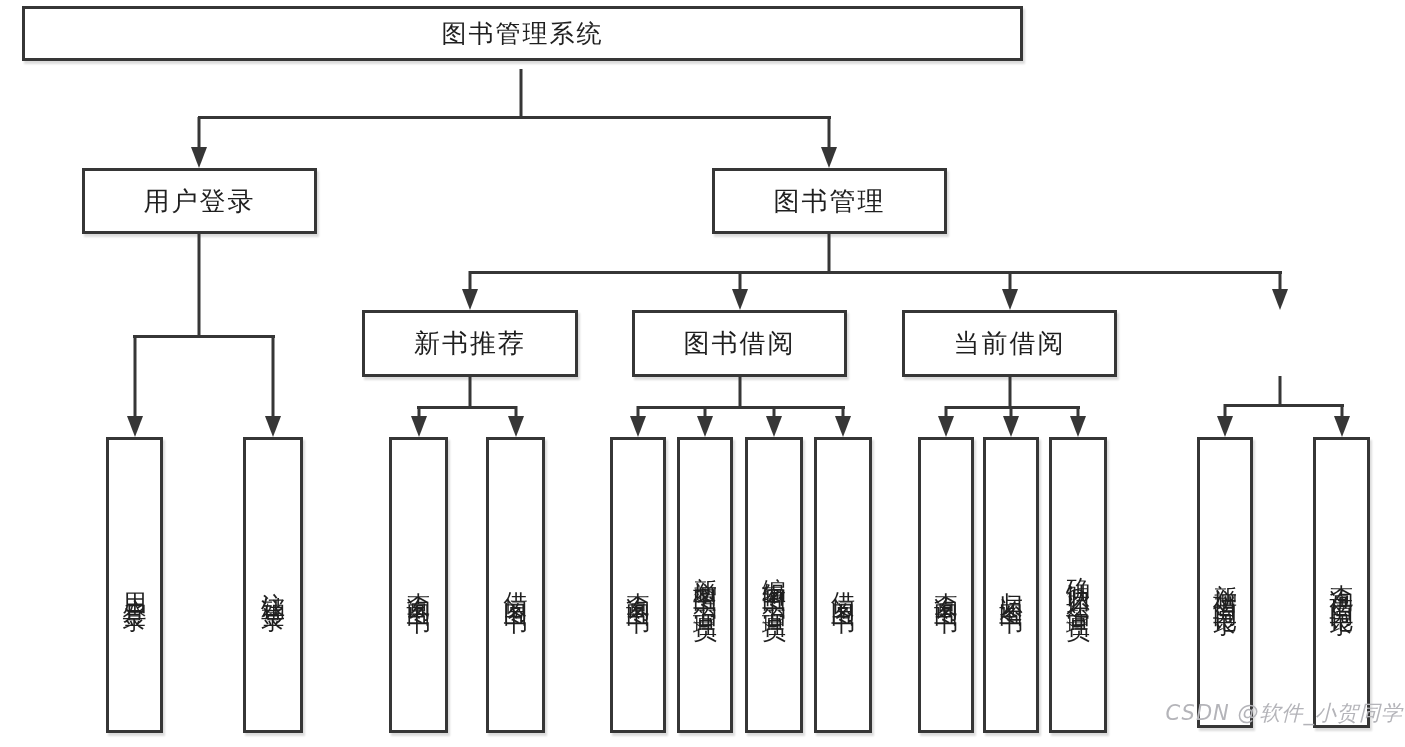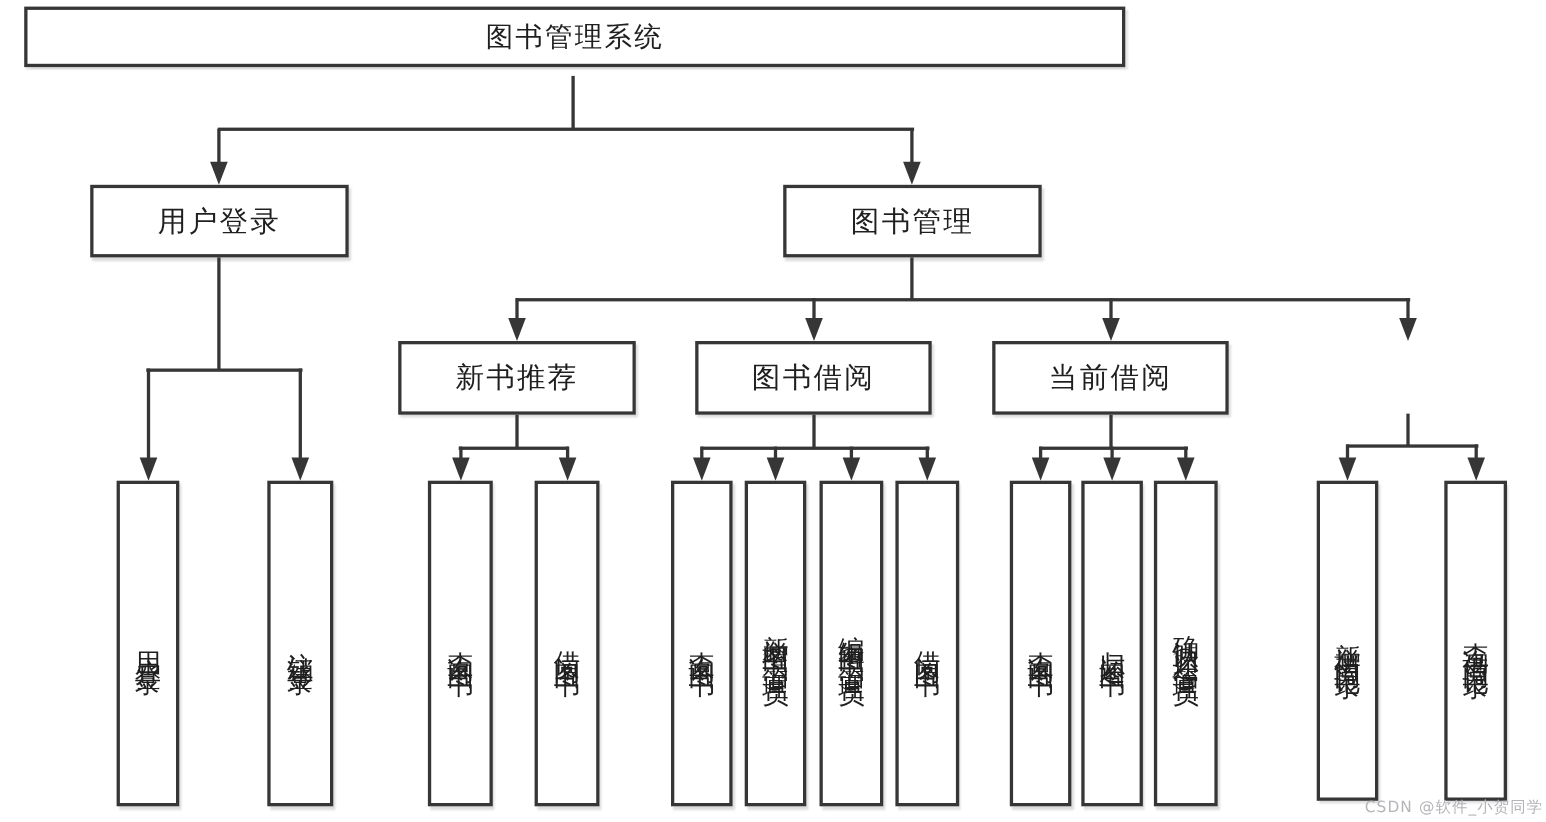--- a/index.html
+++ b/index.html
@@ -27,22 +27,22 @@
   }
   .vline{position:absolute;width:3px;background:var(--line);transform:translateX(-50%);}
   .hline{position:absolute;height:3px;background:var(--line);}
   .arr{
     position:absolute;width:0;height:0;
     border-left:8px solid transparent;border-right:8px solid transparent;
     border-top:21px solid var(--line);
     transform:translateX(-50%);
   }
   .watermark{
-    position:absolute;right:2px;bottom:4px;
-    font-size:14px;color:var(--wm);letter-spacing:1px;white-space:nowrap;
+    position:absolute;right:2px;bottom:20px;
+    font-size:21px;color:var(--wm);letter-spacing:1px;white-space:nowrap;font-style:italic;
   }
 </style>
 </head>
 <body>
 
 <div class="stage">
 
   <div class="box" style="left:22px;top:6px;width:1001px;height:55px;text-align:center;">
     <span class="title-label">图书管理系统</span>
   </div>

